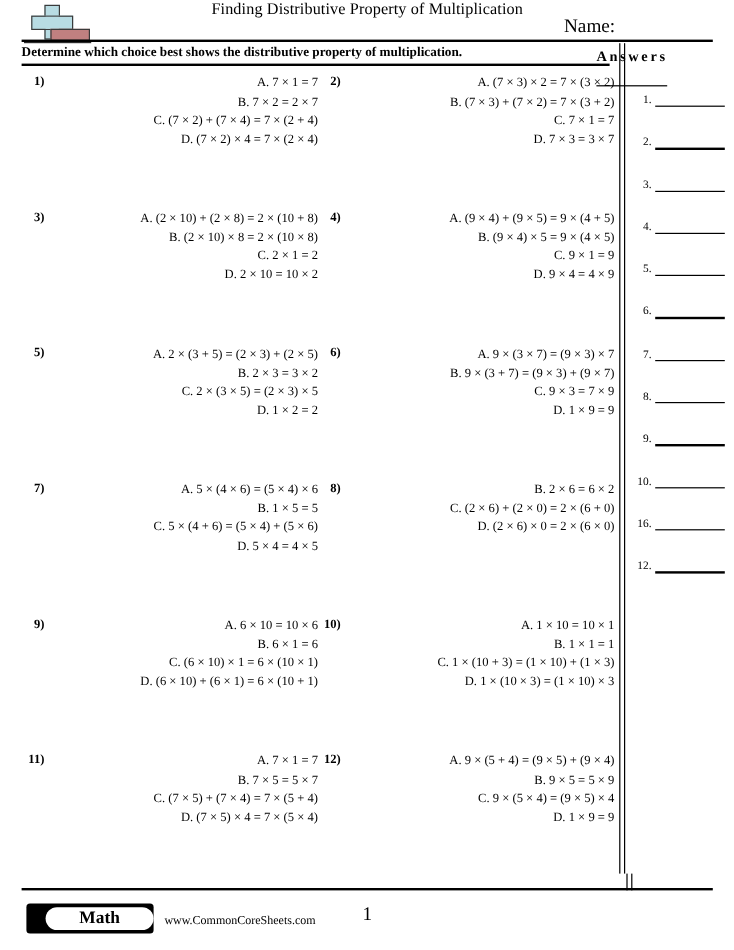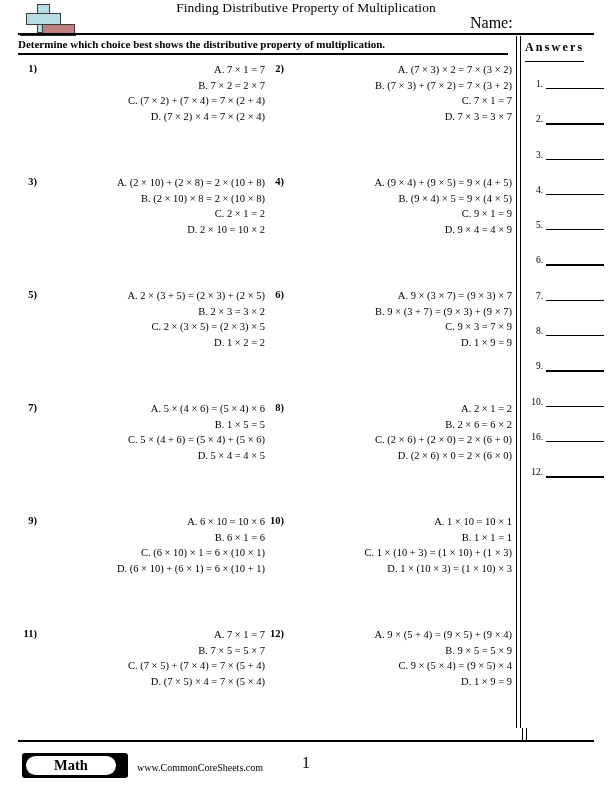--- a/index.html
+++ b/index.html
@@ -104,26 +104,26 @@
   .ans-divider {
     position: absolute;
     left: 516px; top: 36px;
     width: 0; height: 692px;
     border-left: 1.2px solid #000;
     border-right: 1.2px solid #000;
     width: 3px;
   }
   .ans-title {
     position: absolute;
-    left: 525px; top: 40px;
+    left: 497px; top: 40px;
     font-size: 12px;
     font-weight: bold;
     letter-spacing: 2.2px;
     border-bottom: 1.4px solid #000;
-    padding-bottom: 6px;
+    padding-bottom: 16px;
   }
   .ans-list {
     position: absolute;
     left: 523px; top: 74px;
     width: 84px;
   }
   .ans-item {
     position: relative;
     height: 35.3px;
   }
@@ -184,21 +184,21 @@
   }
   .math-badge {
     position: absolute;
     left: 22px; top: 753px;
     width: 106px; height: 25px;
     background: #000;
     border-radius: 3px;
   }
   .math-badge-inner {
     position: absolute;
-    left: 4px; top: 3px;
+    left: 16px; top: 3px;
     width: 90px; height: 19px;
     background: #fff;
     border-radius: 11px;
     text-align: center;
     font-size: 14.5px;
     font-weight: bold;
     line-height: 19px;
     font-family: "Liberation Serif", serif;
   }
   .site-url {
@@ -392,21 +392,20 @@
         <div class="qchoices">
           <div class="choice">A. 5 × (4 × 6) = (5 × 4) × 6</div>
           <div class="choice">B. 1 × 5 = 5</div>
           <div class="choice">C. 5 × (4 + 6) = (5 × 4) + (5 × 6)</div>
           <div class="choice">D. 5 × 4 = 4 × 5</div>
         </div>
       </div>
       <div class="qcell">
         <div class="qnum">8)</div>
         <div class="qchoices">
-          <div class="choice">A. 2 × 1 = 2</div>
           <div class="choice">B. 2 × 6 = 6 × 2</div>
           <div class="choice">C. (2 × 6) + (2 × 0) = 2 × (6 + 0)</div>
           <div class="choice">D. (2 × 6) × 0 = 2 × (6 × 0)</div>
         </div>
       </div>
     </div>
     <div class="qrow">
       <div class="qcell">
         <div class="qnum">9)</div>
         <div class="qchoices">

